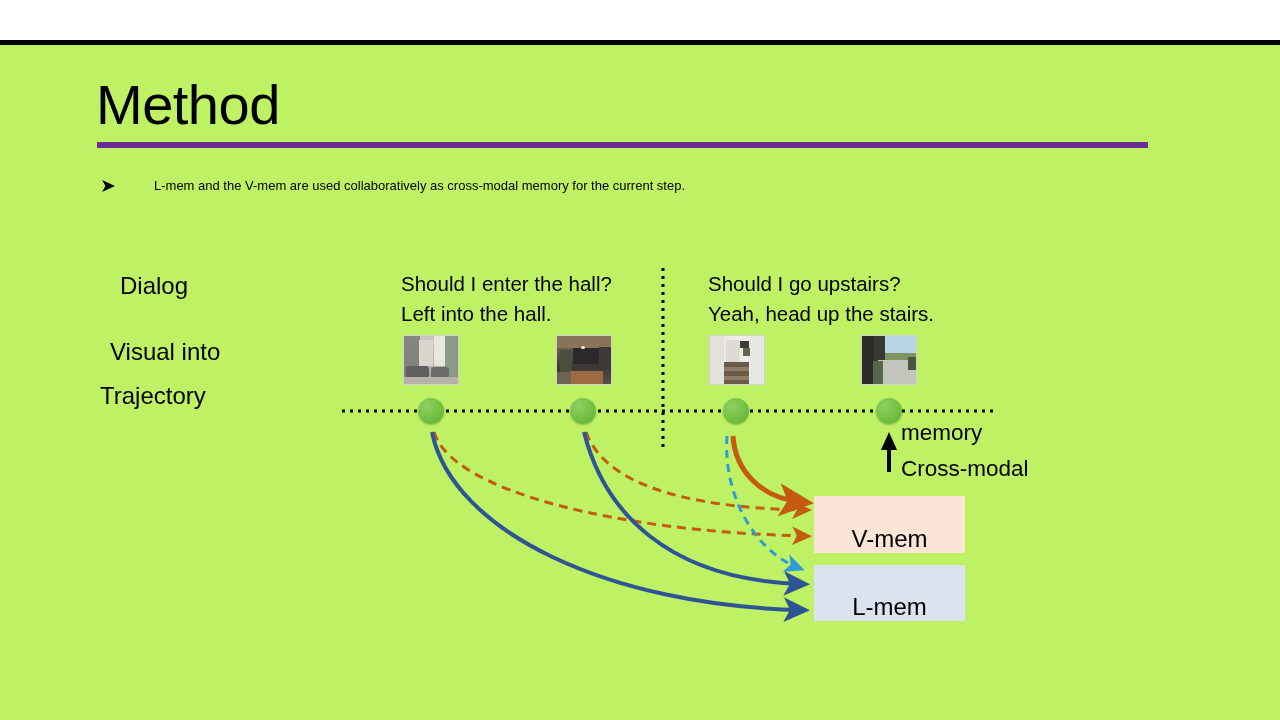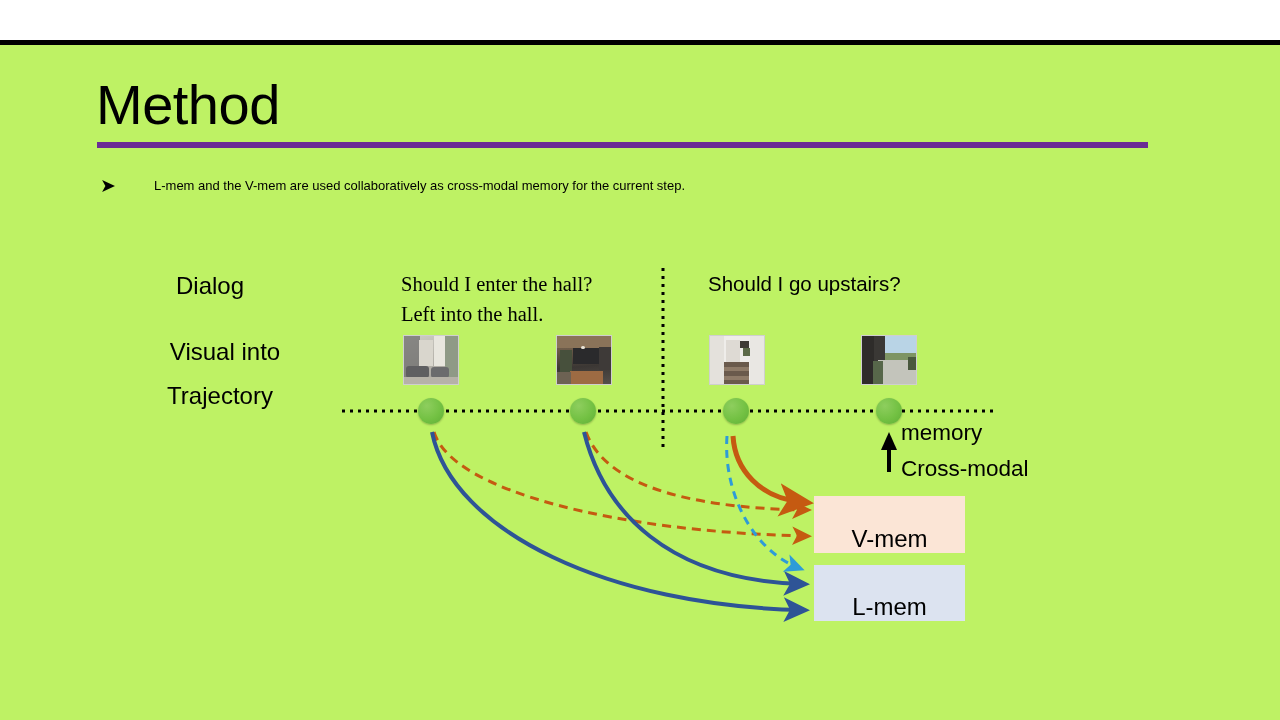--- a/index.html
+++ b/index.html
@@ -94,35 +94,35 @@
     left: 0; top: 0;
     width: 1280px; height: 720px;
     pointer-events: none;
   }
 
   .row-label {
     position: absolute;
     font-size: 24px;
     line-height: 28px;
     color: #000000;
-    text-align: center;
+    text-align: left;
     white-space: nowrap;
   }
   .lbl-dialog  { left: 120px; top: 232px; width: 180px; }
   .lbl-visual  { left: 110px; top: 298px; width: 230px; }
   .lbl-traj    { left: 100px; top: 342px; width: 240px; }
 
   .dialog-block {
     position: absolute;
     font-size: 20.5px;
     line-height: 30px;
     color: #000000;
     white-space: nowrap;
   }
-  .dlg-1 { left: 401px; top: 229px; font-family: Liberation Serif, serif; }
+  .dlg-1 { left: 401px; top: 229px; }
   .dlg-2 { left: 708px; top: 229px; }
 
   
   .thumb {
     position: absolute;
     width: 56px;
     height: 50px;
     border: 1px solid #cfcfcf;
     box-sizing: border-box;
     overflow: hidden;
@@ -231,20 +231,21 @@
     <div class="row-label lbl-dialog">Dialog</div>
     <div class="row-label lbl-visual">Visual into</div>
     <div class="row-label lbl-traj">Trajectory</div>
 
     <div class="dialog-block dlg-1">
       <div>Should I enter the hall?</div>
       <div>Left into the hall.</div>
     </div>
     <div class="dialog-block dlg-2">
       <div>Should I go upstairs?</div>
+      <div>Yeah, head up the stairs.</div>
     </div>
 
     <div class="thumb" style="left:403px; top:295px;">
       <div class="sky t1-bg"></div>
       <div class="ov t1-a"></div>
         <div class="ov t1-b"></div>
         <div class="ov t1-c"></div>
       <div class="ov t1-d"></div>
         <div class="ov t1-e"></div>
         <div class="ov t1-f"></div>

